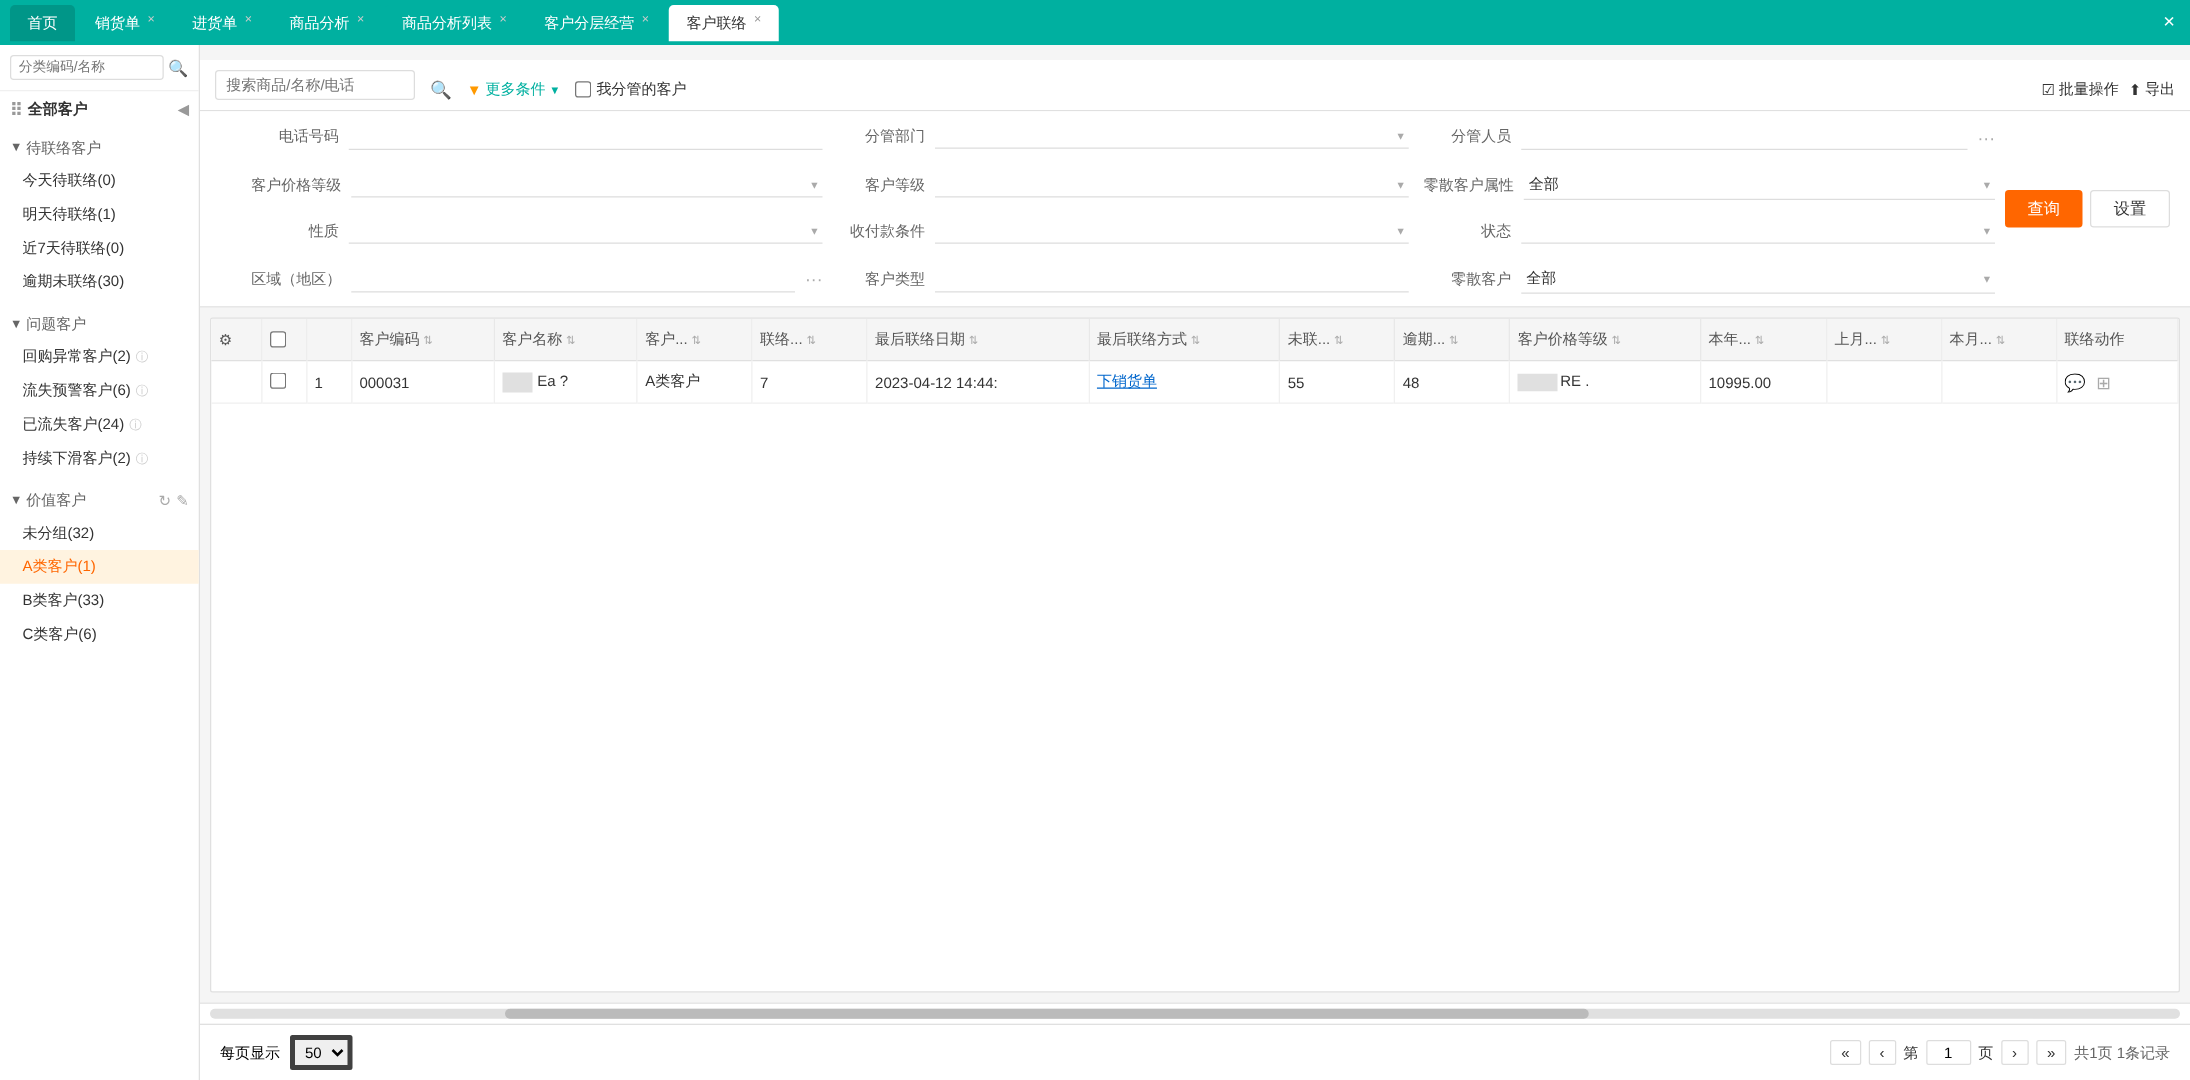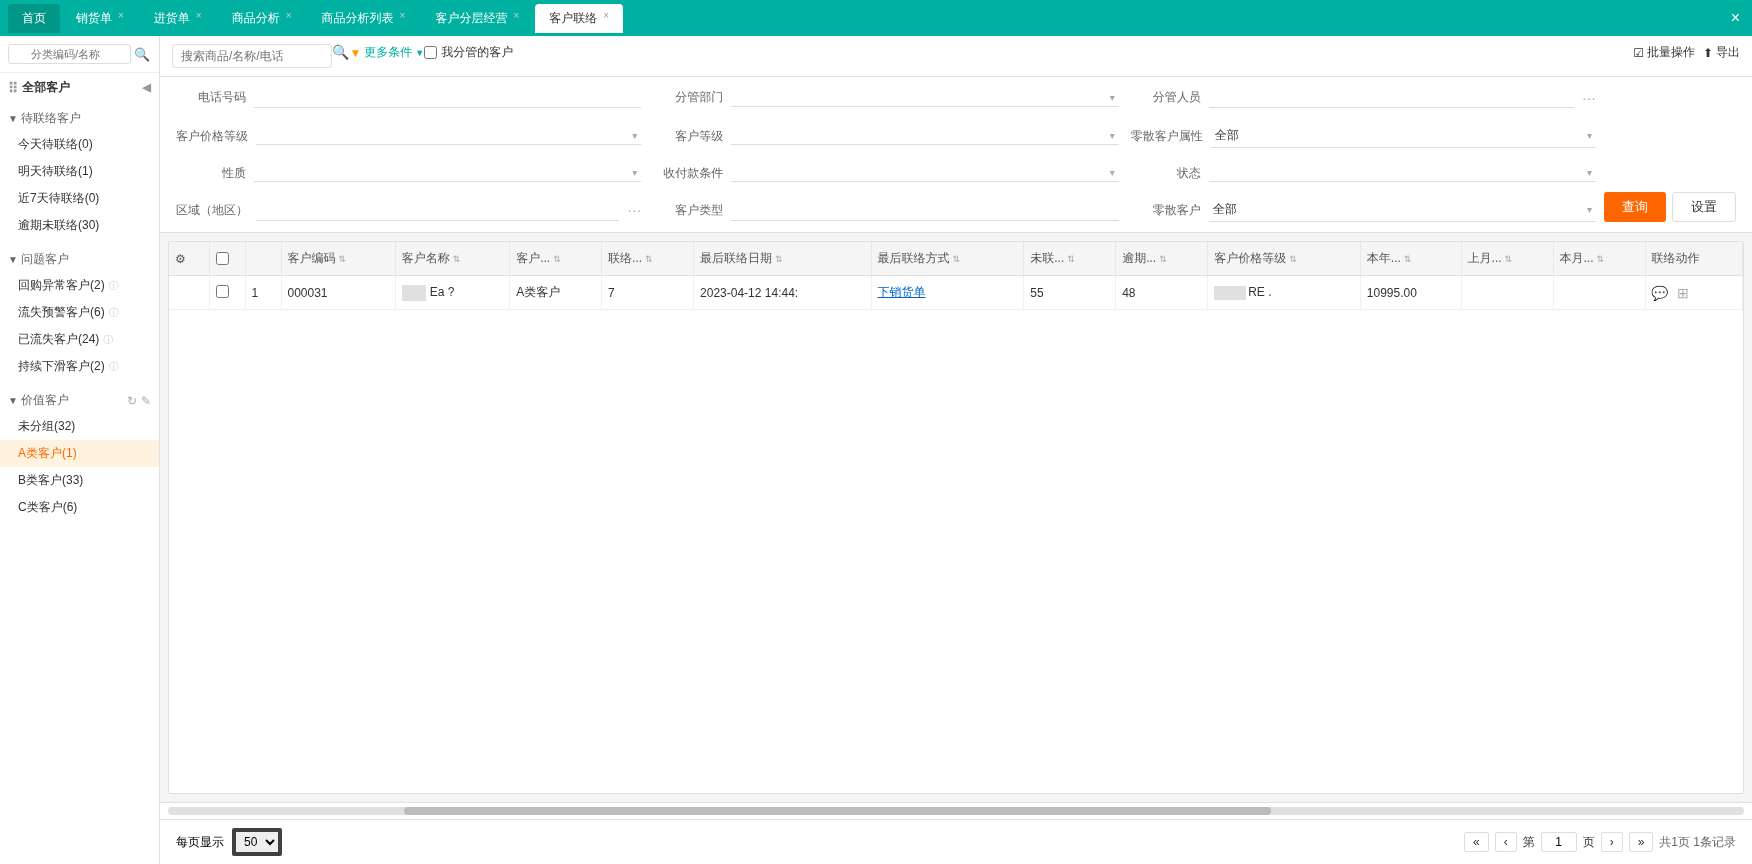--- a/index.html
+++ b/index.html
@@ -50,21 +50,21 @@
     .sidebar-search {
       padding: 8px;
       display: flex;
       align-items: center;
       border-bottom: 1px solid #f0f0f0;
       gap: 4px;
     }
     .sidebar-search input {
       border: 1px solid #ddd;
       border-radius: 3px;
-      padding: 3px 22px;
+      padding: 3px 6px;
       width: 100%;
       font-size: 11px;
       color: #999;
     }
     .sidebar-search .search-icon { color: #00b0a0; font-size: 13px; cursor: pointer; }
     
     .sidebar-section {
       padding: 4px 0;
     }
     .sidebar-header {
@@ -107,23 +107,24 @@
       flex-direction: column;
       background: #f5f5f5;
       overflow: hidden;
     }
 
     
     .filter-bar {
       background: #fff;
       padding: 8px 12px;
       display: flex;
-      align-items: flex-start;
-      gap: 0;
+      align-items: flex-end;
+      gap: 12px;
       border-bottom: 1px solid #e0e0e0;
+      margin-top: 12px;
     }
     .filter-search-input {
       border: 1px solid #ddd;
       border-radius: 3px;
       padding: 4px 8px;
       width: 160px;
       font-size: 12px;
     }
     .filter-search-icon { color: #00b0a0; font-size: 14px; cursor: pointer; }
     .filter-more {
@@ -475,21 +476,21 @@
         </div>
         <div class="btn-export">
           <span>⬆</span>
           <span>导出</span>
         </div>
       </div>
     </div>
 
     <div class="advanced-filter">
 
-      <div style="display:flex; gap:0; align-items:flex-end;">
+      <div style="display:flex; gap:0; align-items:center;margin-left:25px;">
         <div style="flex:1; display:flex; flex-direction:column; gap:8px;">
           <div class="filter-row">
             <div class="filter-field">
               <span class="filter-label">电话号码</span>
               <input class="filter-input" style="">
             </div>
             <div class="filter-field">
               <span class="filter-label">分管部门</span>
               <div class="filter-select">
                 <span class="filter-select-text"></span>

